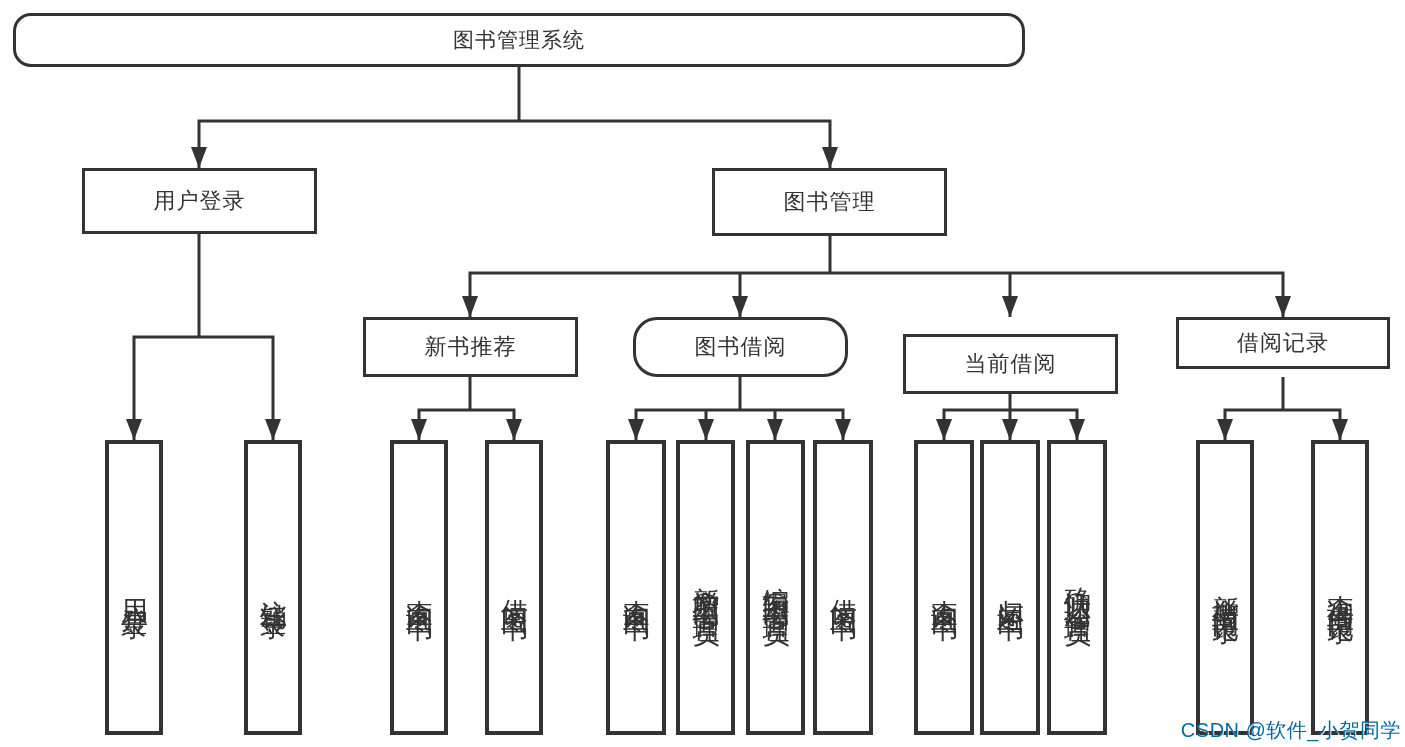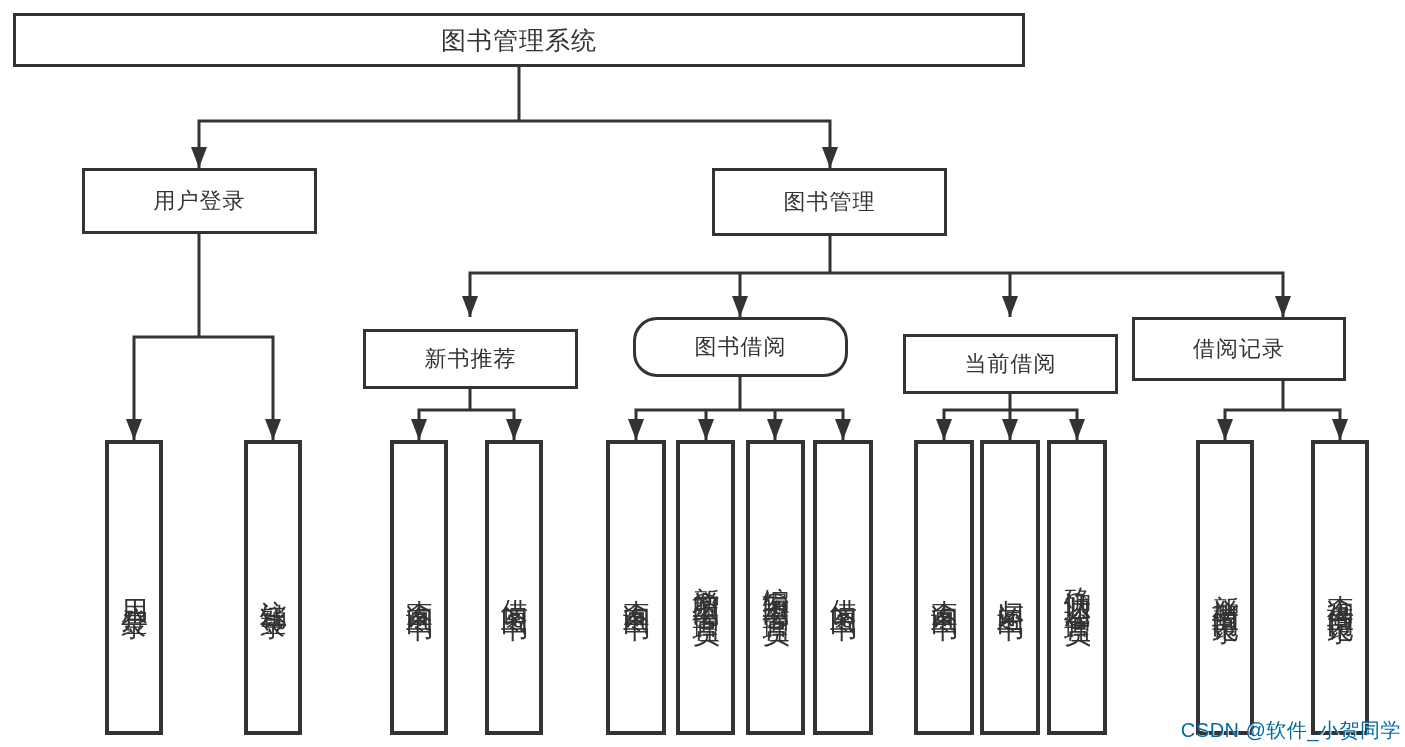--- a/index.html
+++ b/index.html
@@ -21,21 +21,21 @@
   .box {
     position: absolute;
     box-sizing: border-box;
     background: #ffffff;
     border: 3px solid #333333;
     display: flex;
     align-items: center;
     justify-content: center;
   }
   .h { font-size: 22px; letter-spacing: 1px; white-space: nowrap; }
-  .root-box { font-size: 25px; }
+  .root-box { font-size: 21px; border-radius: 18px; }
   .v { border-width: 4px; }
   .vtext {
     writing-mode: vertical-rl;
     text-orientation: mixed;
     font-size: 27px;
     letter-spacing: 5px;
     line-height: 1;
     white-space: nowrap;
   }
   .watermark {
@@ -69,24 +69,24 @@
              M636 440l-8-21h16zM706 440l-8-21h16zM775 440l-8-21h16zM843 440l-8-21h16z
              M944 440l-8-21h16zM1010 440l-8-21h16zM1077 440l-8-21h16z
              M1225 440l-8-21h16zM1340 440l-8-21h16z" fill="#333333" stroke="none"></path>
   </svg>
 
   <div class="box h root-box" style="left:13px; top:13px; width:1012px; height:54px;">图书管理系统</div>
 
   <div class="box h" style="left:82px; top:168px; width:235px; height:66px;">用户登录</div>
   <div class="box h" style="left:712px; top:168px; width:235px; height:68px;font-family:Liberation Serif, serif;">图书管理</div>
 
-  <div class="box h" style="left:363px; top:317px; width:215px; height:60px;margin-top:12px;">新书推荐</div>
+  <div class="box h" style="left:363px; top:317px; width:215px; height:60px;">新书推荐</div>
   <div class="box h" style="left:633px; top:317px; width:215px; height:60px;border-radius:24px;">图书借阅</div>
   <div class="box h" style="left:903px; top:334px; width:215px; height:60px;">当前借阅</div>
-  <div class="box h" style="left:1132px; top:317px; width:214px; height:64px;">借阅记录</div>
+  <div class="box h" style="left:1176px; top:317px; width:214px; height:52px;">借阅记录</div>
 
   <div class="box v" style="left:105px; top:440px; width:58px; height:295px;">
     <span class="vtext">用户登录</span>
   </div>
   <div class="box v" style="left:244px; top:440px; width:58px; height:295px;">
     <span class="vtext">注销登录</span>
   </div>
 
   <div class="box v" style="left:390px; top:440px; width:58px; height:295px;">
     <span class="vtext">查询图书</span>

